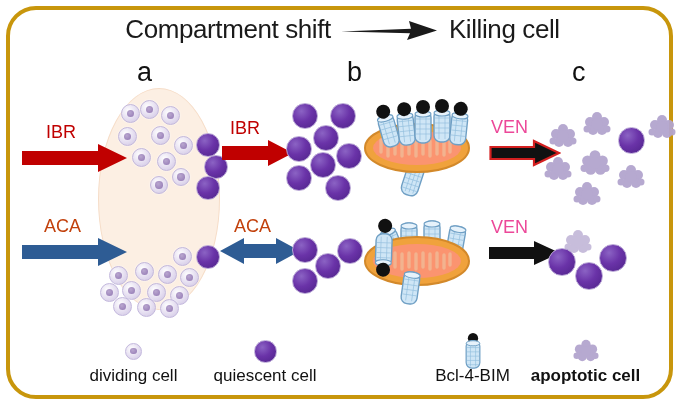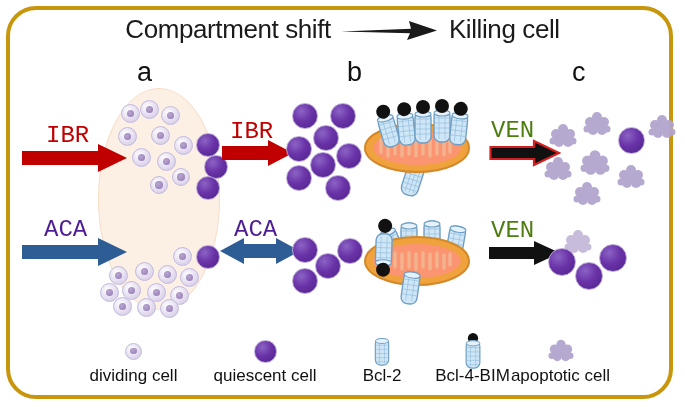--- a/index.html
+++ b/index.html
@@ -92,27 +92,27 @@
     border: 1px solid #b9a7d6;
   }
   
   .apoptotic {
     position: absolute;
   }
 
   .arrow-block { position: absolute; }
   .arrow-label {
     position: absolute;
-    font-size: 24px;
-    font-family: Liberation Mono, monospace;
+    font-size: 18px;
+    font-family: Liberation Sans, sans-serif;
     white-space: nowrap;
   }
   .lbl-ibr { color: #c00000; }
-  .lbl-aca { color: #4c1d95; }
-  .lbl-ven { color: #4d7c0f; }
+  .lbl-aca { color: #c2410c; }
+  .lbl-ven { color: #ec4899; }
 
   .mito { position: absolute; }
 
   .legend {
     position: absolute;
     left: 0;
     top: 336px;
     width: 685px;
     height: 62px;
   }
@@ -546,38 +546,20 @@
       <div class="legend-text">dividing cell</div>
     </div>
 
     <div class="legend-item" style="left:195px;top:0px;width:140px;">
       <div class="legend-icon">
         <div class="cell quiescent" style="position:relative;width:21px;height:21px;"></div>
       </div>
       <div class="legend-text">quiescent cell</div>
     </div>
 
-    <div class="legend-item" style="left:340px;top:0px;width:84px;">
-      <div class="legend-icon">
-        <svg width="18" height="30" viewBox="0 0 18 36">
-          <rect x="1" y="3" width="16" height="32" rx="6.5" fill="#cfe6f6" stroke="#6f9fc4" stroke-width="1.4"></rect>
-          <ellipse cx="9" cy="6" rx="8" ry="3" fill="#e6f2fb" stroke="#6f9fc4" stroke-width="1.1"></ellipse>
-          <g stroke="#8fbcdc" stroke-width="0.7">
-            <line x1="2" y1="11" x2="16" y2="11"></line>
-              <line x1="2" y1="16" x2="16" y2="16"></line>
-            <line x1="2" y1="21" x2="16" y2="21"></line>
-              <line x1="2" y1="26" x2="16" y2="26"></line>
-            <line x1="2" y1="31" x2="16" y2="31"></line>
-            <line x1="6" y1="9" x2="6" y2="33"></line>
-              <line x1="12" y1="9" x2="12" y2="33"></line>
-          </g>
-        </svg>
-      </div>
-      <div class="legend-text">Bcl-2</div>
-    </div>
 
     <div class="legend-item" style="left:405px;top:0px;width:135px;">
       <div class="legend-icon">
         <svg width="18" height="36" viewBox="0 0 18 42">
           <circle cx="9" cy="6" r="6" fill="#111111"></circle>
           <rect x="1" y="9" width="16" height="32" rx="6.5" fill="#cfe6f6" stroke="#6f9fc4" stroke-width="1.4"></rect>
           <ellipse cx="9" cy="12" rx="8" ry="3" fill="#e6f2fb" stroke="#6f9fc4" stroke-width="1.1"></ellipse>
           <g stroke="#8fbcdc" stroke-width="0.7">
             <line x1="2" y1="17" x2="16" y2="17"></line>
               <line x1="2" y1="22" x2="16" y2="22"></line>
@@ -585,21 +567,21 @@
               <line x1="2" y1="32" x2="16" y2="32"></line>
             <line x1="2" y1="37" x2="16" y2="37"></line>
             <line x1="6" y1="15" x2="6" y2="39"></line>
               <line x1="12" y1="15" x2="12" y2="39"></line>
           </g>
         </svg>
       </div>
       <div class="legend-text">Bcl-4-BIM</div>
     </div>
 
-    <div class="legend-item" style="left:488px;top:0px;width:145px;">
+    <div class="legend-item" style="left:513px;top:0px;width:145px;font-weight:bold;">
       <div class="legend-icon">
         <svg width="26" height="26" viewBox="0 0 28 28">
             <g fill="#b3a5ce" opacity="0.95">
           <circle cx="14" cy="7" r="5"></circle>
               <circle cx="7" cy="12" r="5"></circle>
               <circle cx="21" cy="12" r="5"></circle>
           <circle cx="10" cy="20" r="5"></circle>
               <circle cx="19" cy="20" r="5"></circle>
               <circle cx="14" cy="14" r="5.5"></circle>
           <circle cx="4" cy="19" r="3.5"></circle>

